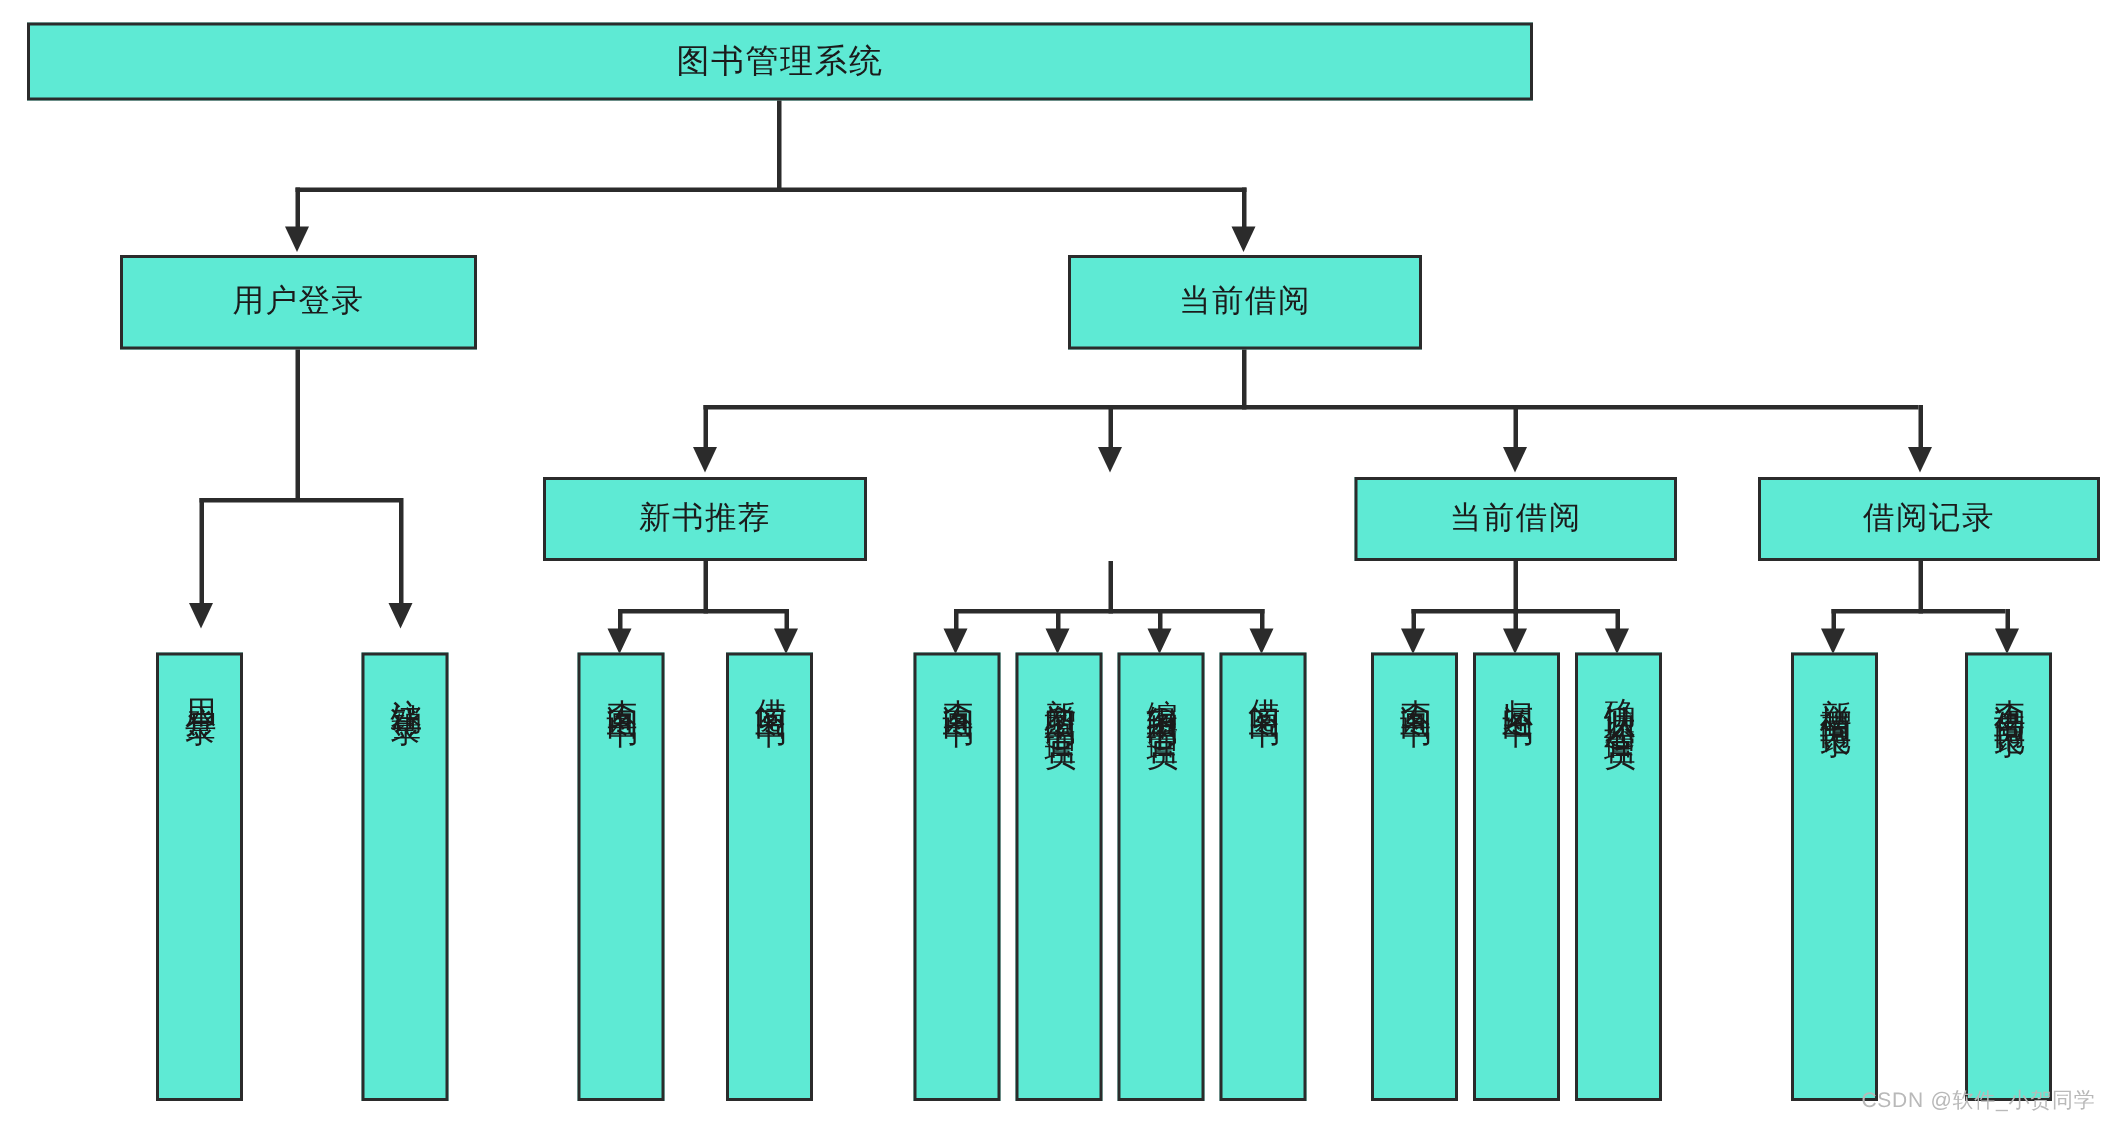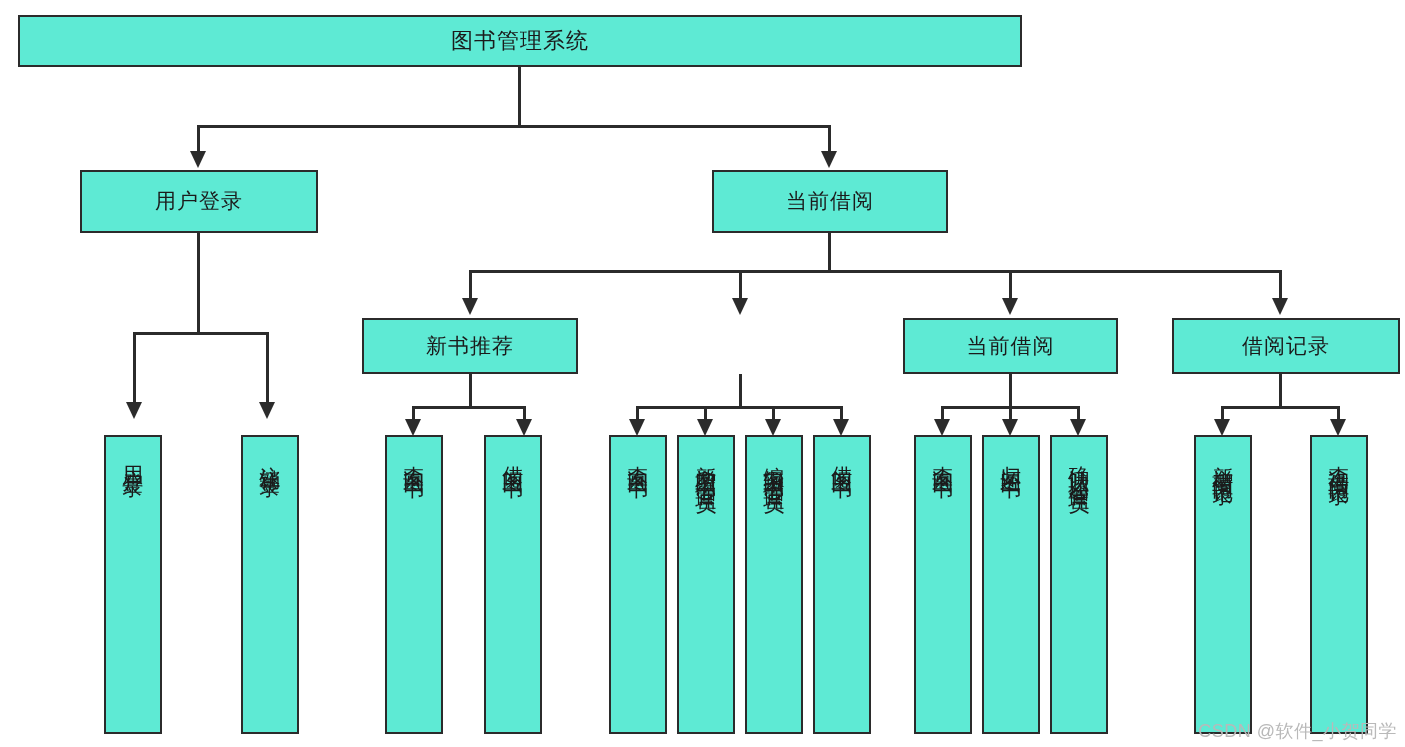--- a/index.html
+++ b/index.html
@@ -65,21 +65,21 @@
     width:0;height:0;
     border-left:8px solid transparent;
     border-right:8px solid transparent;
     border-top:17px solid #2b2b2b;
   }
   
   #watermark{
     position:absolute;
     right:8px;
     bottom:4px;
-    font-size:18px;
+    font-size:14px;
     color:#b9b9b9;
     letter-spacing:0.5px;
     user-select:none;
     white-space:nowrap;
   }
 </style>
 </head>
 <body>
 
 <div id="canvas">

